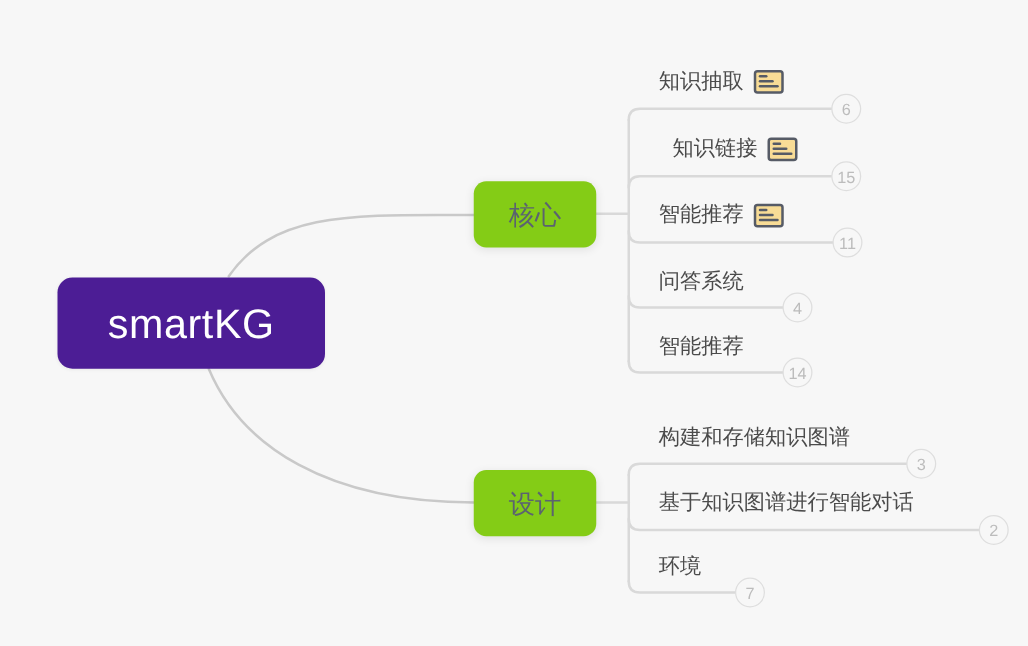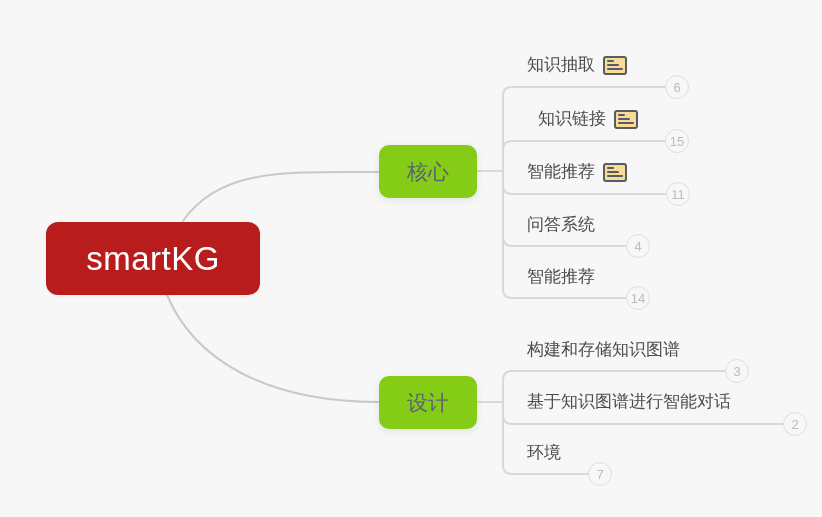--- a/index.html
+++ b/index.html
@@ -12,21 +12,21 @@
     width:822px;height:517px;
     background:#f7f7f7;
     overflow:hidden;
   }
   .connectors{
     position:absolute;left:0;top:0;width:822px;height:517px;
   }
   .root-node{
     position:absolute;left:46px;top:222px;
     width:214px;height:73px;
-    background:#b91c1c;
+    background:#4c1d95;
     border-radius:12px;
     display:flex;align-items:center;justify-content:center;
     color:#ffffff;
     font-size:33px;
     letter-spacing:0.5px;
     cursor:pointer;
     box-shadow:0 1px 3px rgba(0,0,0,0.06);
   }
   .branch-node{
     position:absolute;

